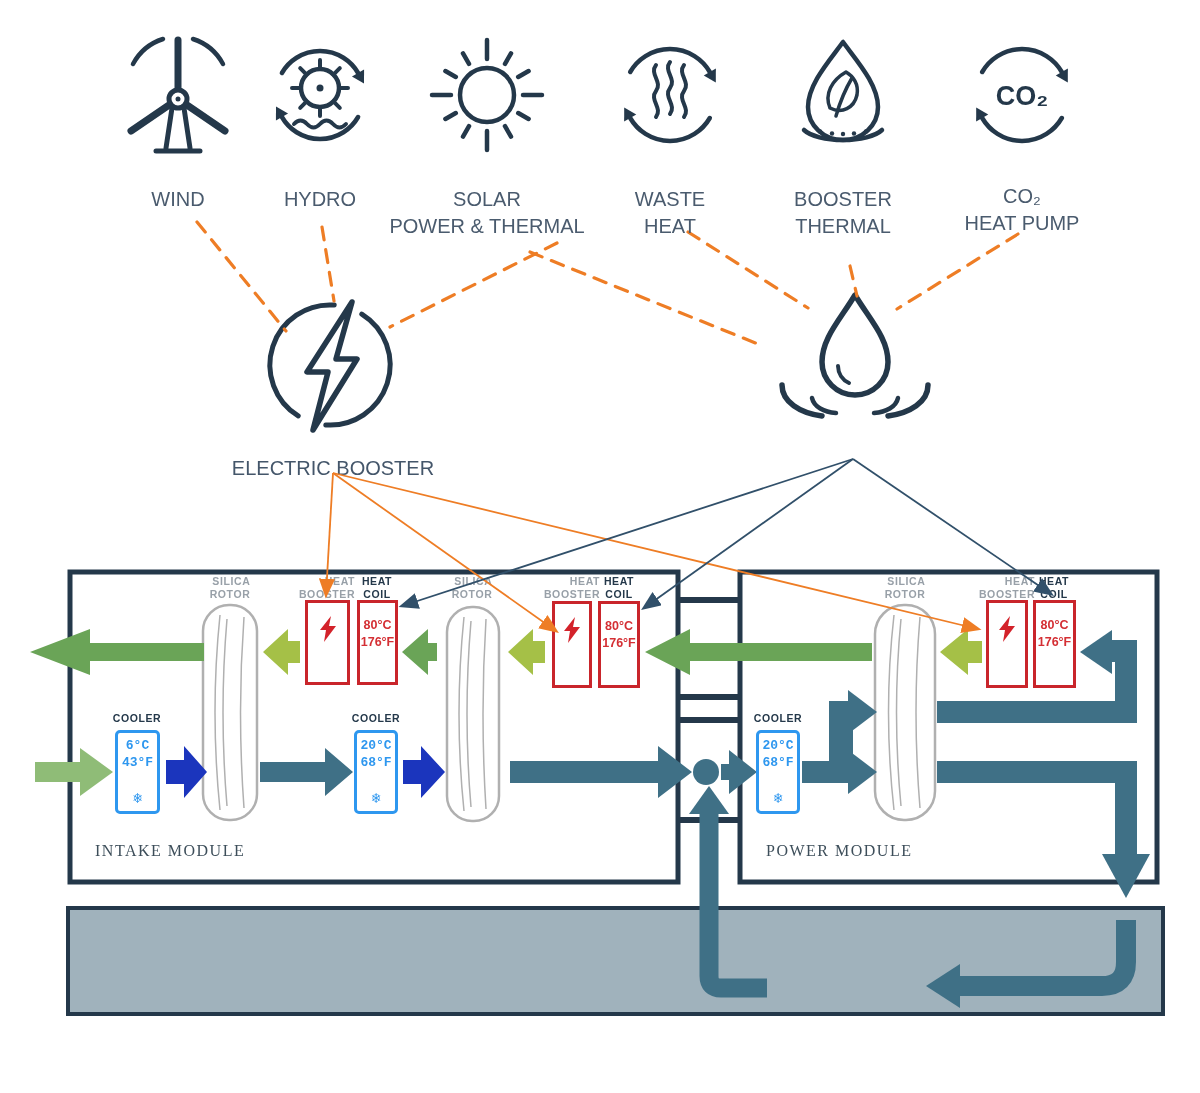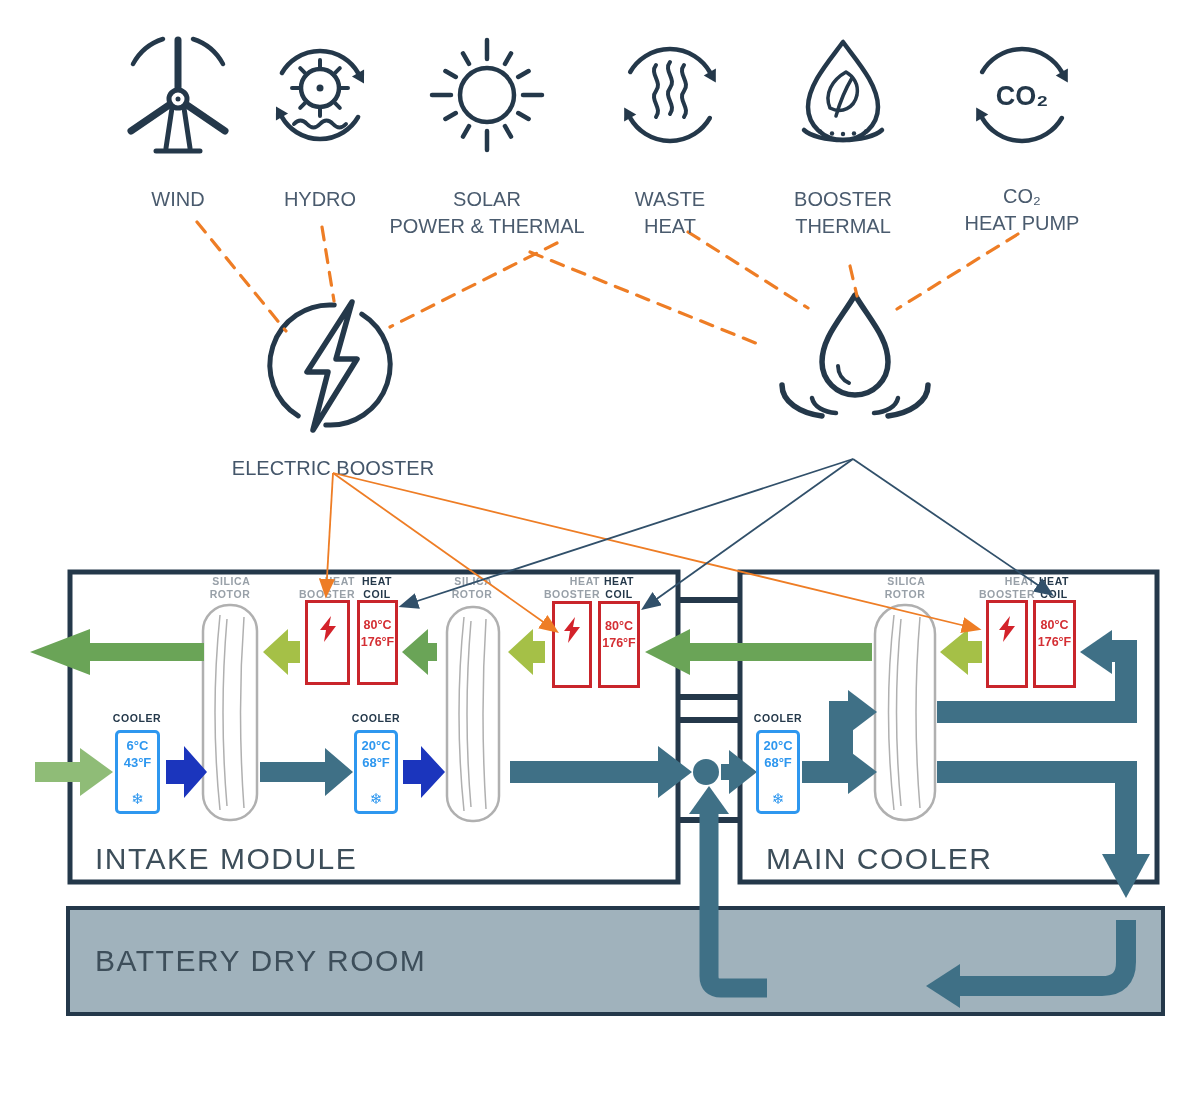--- a/index.html
+++ b/index.html
@@ -2,28 +2,28 @@
 <html><head>
 <meta charset="utf-8">
 <style>
   html,body{margin:0;padding:0;background:#fff;}
   .stage{position:relative;width:1200px;height:1093px;background:#fff;overflow:hidden;
          font-family:"Liberation Sans",sans-serif;}
   svg.layer{position:absolute;left:0;top:0;pointer-events:none;}
   .lbl{position:absolute;transform:translate(-50%,-50%);color:#4a5b6e;font-size:20px;
        font-weight:500;white-space:nowrap;z-index:4;margin-top:16px;}
   .hub-lbl{color:#44566a;}
-  .mod-lbl{position:absolute;color:#3d4e5a;font-size:30px;letter-spacing:1.5px;font-weight:500;
-           white-space:nowrap;z-index:4;}
+  .mod-lbl{position:absolute;color:#3d4e5a;font-size:16px;letter-spacing:1.5px;font-weight:500;
+           white-space:nowrap;z-index:4;font-family:Liberation Serif, serif;}
   .comp-lbl{position:absolute;transform:translateX(-50%);text-align:center;font-size:10.5px;
             line-height:1.2;letter-spacing:.6px;font-weight:700;white-space:nowrap;z-index:4;}
   .comp-lbl.gray{color:#98a0a8;text-align:right;}
   .comp-lbl.dark{color:#24384a;}
   .box{position:absolute;box-sizing:border-box;background:#fff;z-index:2;}
-  .cooler{border:3px solid #2e97ef;border-radius:5px;text-align:center;}
+  .cooler{border:3px solid #2e97ef;border-radius:5px;text-align:center;font-family:Liberation Mono, monospace;}
   .cooler .t{color:#2e97ef;font-weight:700;font-size:13px;line-height:1.3;margin-top:5px;}
   .cooler .snow{position:absolute;bottom:3px;left:0;right:0;color:#2e97ef;font-size:15px;}
   .heatbox{border:3px solid #c9252b;text-align:center;}
   .hc-t{color:#d42f34;font-weight:700;font-size:12.5px;line-height:1.35;margin-top:14px;}
   .boltwrap{margin-top:13px;display:inline-block;}
 </style>
 </head>
 <body>
 
 <div class="stage">
@@ -262,22 +262,21 @@
   <span class="boltwrap">
     <svg width="16" height="26" viewBox="0 0 16 26">
           <polygon points="11,0 0,14 6,14 4,26 16,10 9,10" fill="#d3222a"></polygon>
         </svg></span>
 </div>
 <div class="box heatbox" style="left:1033px;top:600px;width:43px;height:88px">
   <div class="hc-t"><span>80°C</span><br><span>176°F</span></div>
 </div>
 
 <div class="mod-lbl" style="left:95px;top:842px">INTAKE MODULE</div>
-<div class="mod-lbl" style="left:766px;top:842px">MAIN COOLER</div>
-<div class="mod-lbl" style="left:95px;top:944px">BATTERY DRY ROOM</div>
+<div class="mod-lbl" style="left:766px;top:842px">POWER MODULE</div>
 
 <svg class="layer" width="1200" height="1093" viewBox="0 0 1200 1093" style="z-index:5">
   <defs>
     <marker id="mo" markerWidth="11" markerHeight="9" refX="9" refY="4.5" orient="auto">
       <path d="M0,0 L11,4.5 L0,9 z" fill="#ee7d25"></path>
         </marker>
     <marker id="ms" markerWidth="11" markerHeight="9" refX="9" refY="4.5" orient="auto">
       <path d="M0,0 L11,4.5 L0,9 z" fill="#31506a"></path>
         </marker>
   </defs>

